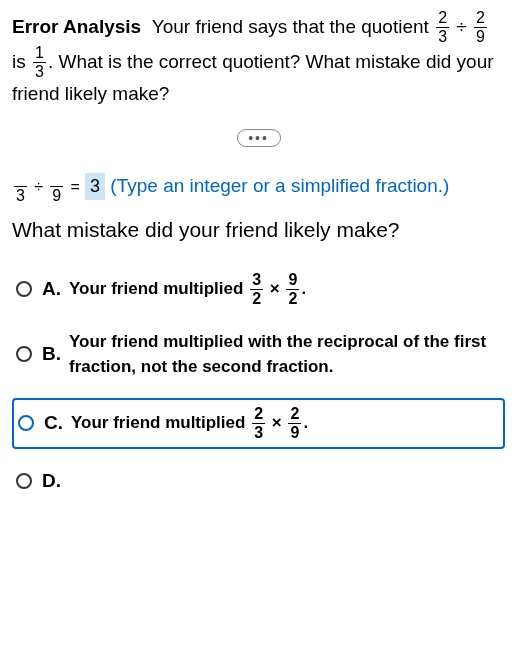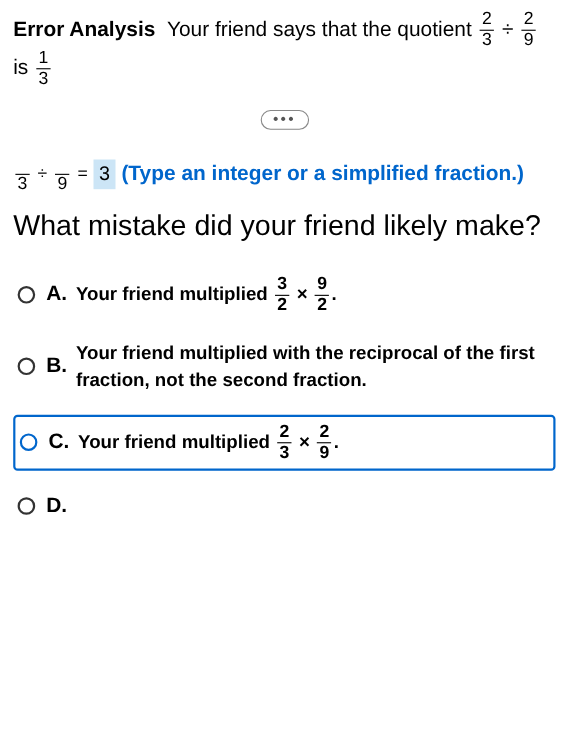--- a/index.html
+++ b/index.html
@@ -69,25 +69,24 @@
     }
     .answer-box {
       display: inline-block;
       background: #cce5f6;
       padding: 0 5px;
       font-size: 18px;
       vertical-align: middle;
     }
     .blue-text {
       color: #0066cc;
-      font-weight: bold;
     }
     .question2 {
       margin: 10px 0 22px 0;
-      font-size: 26px;
+      font-size: 21px;
     }
     .option {
       display: flex;
       align-items: center;
       margin-bottom: 14px;
       padding: 4px;
     }
     .option.selected {
       border: 2px solid #0066cc;
       border-radius: 4px;
@@ -129,21 +128,21 @@
   </span>
   <span>÷</span>
   <span class="frac">
     <span class="num">2</span>
     <span class="den">9</span>
   </span>
   <span>is</span>
   <span class="frac">
     <span class="num">1</span>
     <span class="den">3</span>
-  </span>
+  </span><span>. What is the correct quotient? What mistake did your friend likely make?</span>
 </div>
 
 <div class="divider-container">
   <span class="divider-pill">•••</span>
 </div>
 
 <div class="answer-line">
   <span class="frac blank">
     <span class="num">&nbsp;</span>
     <span class="den">3</span>

